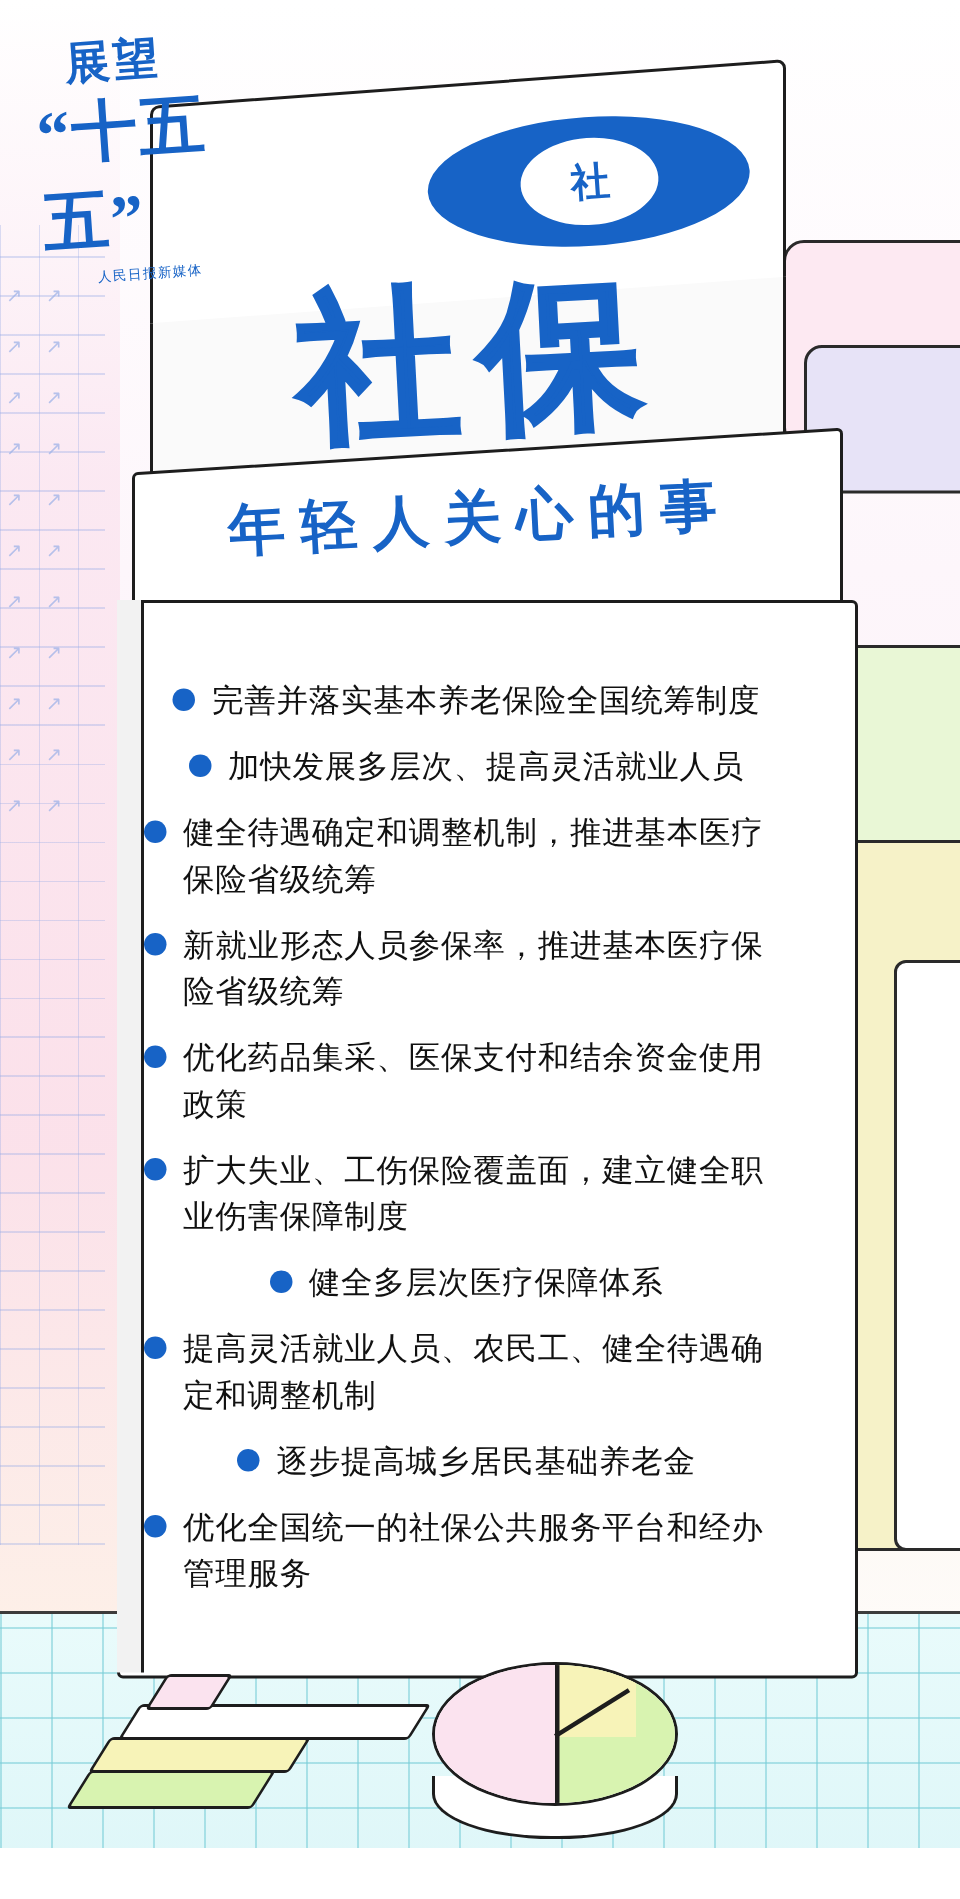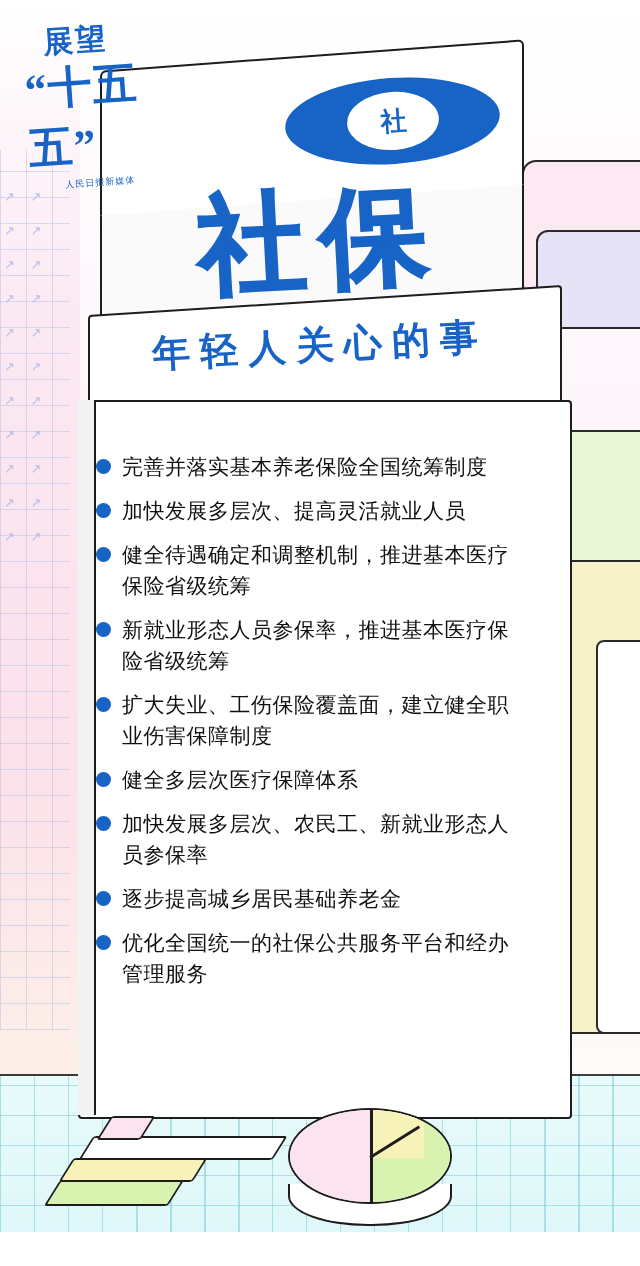--- a/index.html
+++ b/index.html
@@ -256,20 +256,21 @@
   
   .list {
     position: absolute;
     left: 96px; top: 452px;
     width: 430px;
   }
   .item {
     display: flex;
     align-items: flex-start;
     margin-bottom: 13px;
+    justify-content: center;
   }
   .dot {
     flex: 0 0 auto;
     width: 15px; height: 15px;
     border-radius: 50%;
     background: #1763c6;
     margin-top: 7px;
     margin-right: 11px;
   }
   .item-text {
@@ -398,29 +399,33 @@
     <div class="item">
       <div class="dot"></div>
       <div class="item-text">健全待遇确定和调整机制，推进基本医疗保险省级统筹</div>
     </div>
     <div class="item">
       <div class="dot"></div>
       <div class="item-text">新就业形态人员参保率，推进基本医疗保险省级统筹</div>
     </div>
     <div class="item">
       <div class="dot"></div>
+      <div class="item-text">优化药品集采、医保支付和结余资金使用政策</div>
+    </div>
+    <div class="item">
+      <div class="dot"></div>
       <div class="item-text">扩大失业、工伤保险覆盖面，建立健全职业伤害保障制度</div>
     </div>
     <div class="item">
       <div class="dot"></div>
       <div class="item-text">健全多层次医疗保障体系</div>
     </div>
     <div class="item">
       <div class="dot"></div>
-      <div class="item-text">加快发展多层次、农民工、新就业形态人员参保率</div>
+      <div class="item-text">提高灵活就业人员、农民工、健全待遇确定和调整机制</div>
     </div>
     <div class="item">
       <div class="dot"></div>
       <div class="item-text">逐步提高城乡居民基础养老金</div>
     </div>
     <div class="item">
       <div class="dot"></div>
       <div class="item-text">优化全国统一的社保公共服务平台和经办管理服务</div>
     </div>
   </div>

